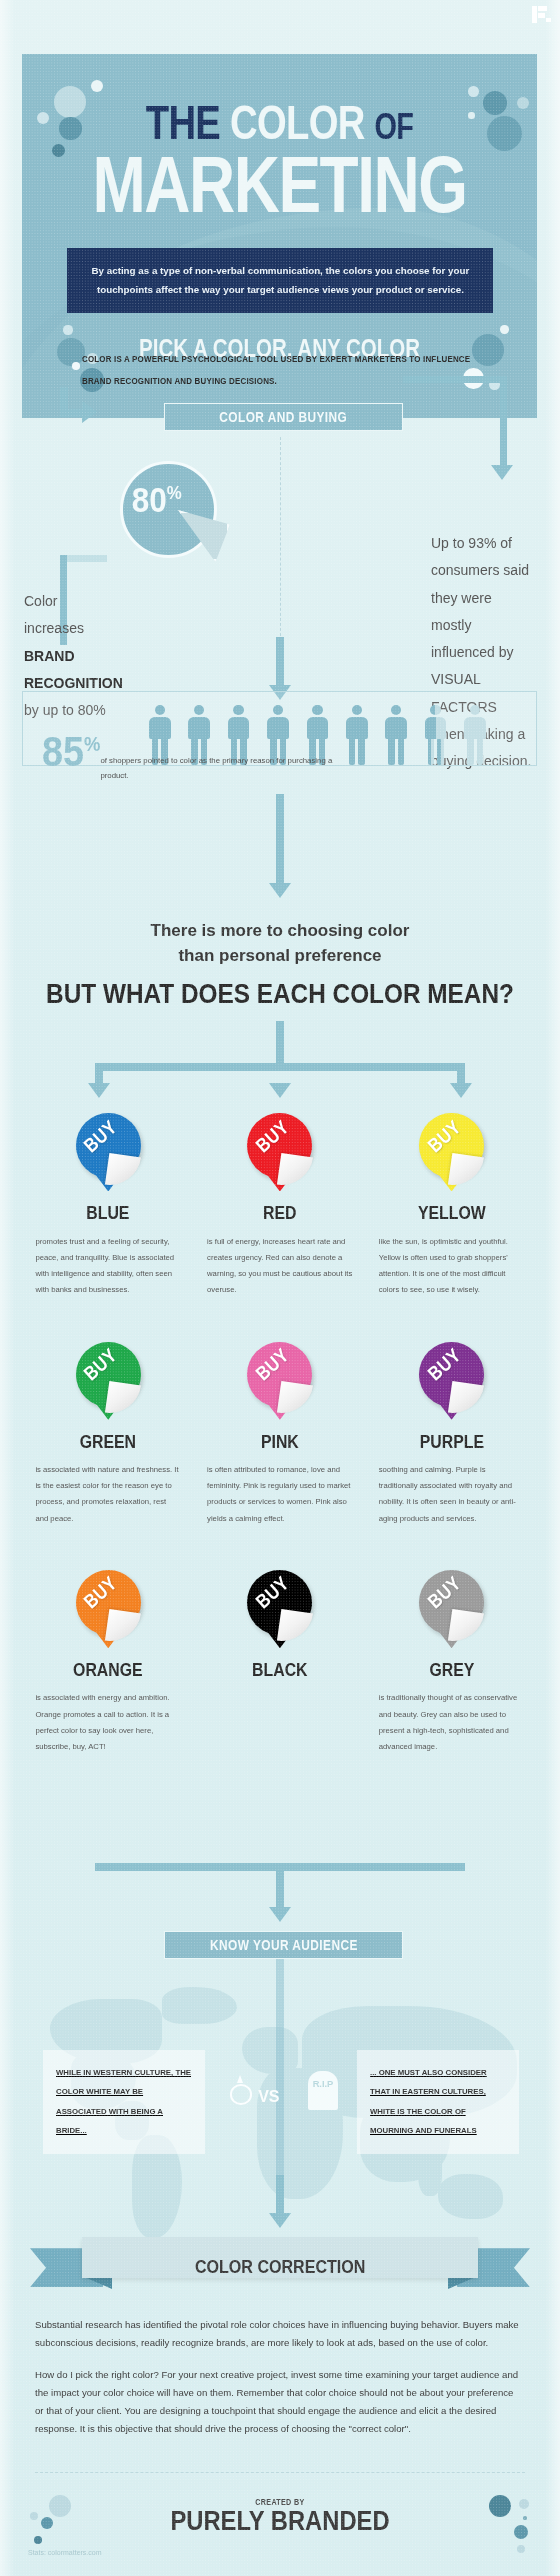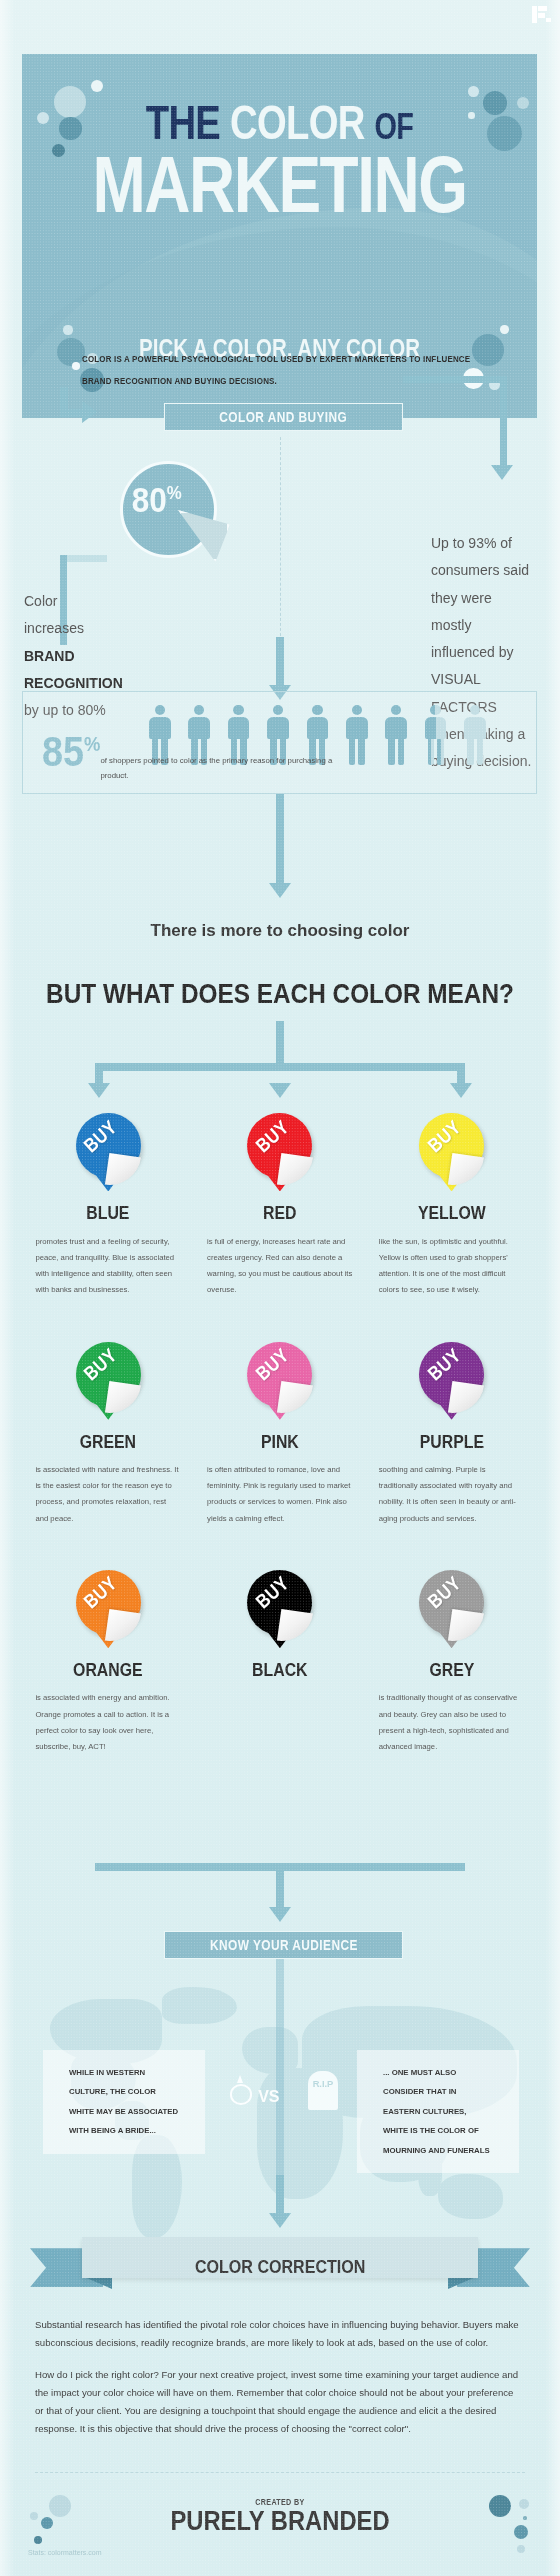--- a/index.html
+++ b/index.html
@@ -127,21 +127,21 @@
     transform:scaleX(.9);
   }
   .pct sup{font-size:18.7px;vertical-align:super;}
   .side-note{
     position:absolute;font-size:14px;color:#555;line-height:1.95;
   }
   .dash-div{position:absolute;border-left:0.9px dashed #b8d6dd;}
 
   
   .box85{
-    position:absolute;left:22.4px;top:691px;width:515px;height:103px;
+    position:absolute;left:22.4px;top:691px;width:515px;height:75px;
     border:0.9px solid #b9d9e0;background:rgba(255,255,255,.10);
   }
   .p85{
     position:absolute;left:18.7px;top:41px;
     font-family:"Liberation Sans Narrow","Liberation Sans",sans-serif;
     font-weight:bold;font-size:42px;color:#93c3d0;line-height:.9;
     transform:scaleX(.9);transform-origin:left;
   }
   .p85 sup{font-size:20.5px;vertical-align:super;}
   .p85-txt{
@@ -207,21 +207,22 @@
   .stem{position:absolute;width:9.3px;background:#cfe7ea;z-index:-1;}
 
   
   .map{
     position:absolute;left:22.4px;top:1978px;width:515px;height:280px;
     opacity:.55;
   }
   .land{position:absolute;background:#b6d8de;}
   .callout{
     position:absolute;background:rgba(255,255,255,.55);
-    padding:13px 26px;
+    padding:13px 13px;
+    text-decoration:underline;
   }
   .callout p{
     font-family:"Liberation Sans Narrow","Liberation Sans",sans-serif;
     font-weight:bold;font-size:7.8px;color:#343434;line-height:2.5;
   }
   .vs{
     position:absolute;left:0;right:0;top:2091px;text-align:center;
     font-family:"Liberation Sans Narrow","Liberation Sans",sans-serif;
     font-weight:bold;font-size:16px;color:#fafdfd;
   }
@@ -316,20 +317,23 @@
 
     <div class="hero-title">
       <div class="t-line1">
         <span class="t-the">THE</span>
         <span class="t-color">COLOR</span>
         <span class="t-of">OF</span>
       </div>
       <div class="t-line2">MARKETING</div>
     </div>
 
+    <div class="navy-box">
+      <p>By acting as a type of non-verbal communication, the colors you choose for your touchpoints affect the way your target audience views your product or service.</p>
+    </div>
 
     <div class="pick">PICK A COLOR, ANY COLOR</div>
   </div>
 
   <div class="arrow-shaft" style="left:60px;top:387px;width:7.5px;height:30px;"></div>
   <div class="arrow-shaft" style="left:60px;top:409px;width:24px;height:7.5px;"></div>
   <div class="arrow-head-r" style="left:82px;top:401px;"></div>
 
   <div class="intro">
     <div>COLOR IS A POWERFUL PSYCHOLOGICAL TOOL USED BY EXPERT MARKETERS TO INFLUENCE</div>
@@ -428,20 +432,21 @@
       <span>85</span><sup>%</sup>
     </div>
     <div class="p85-txt">of shoppers pointed to color as the primary reason for purchasing a product.</div>
   </div>
 
   <div class="arrow-shaft" style="left:276px;top:794px;width:7.5px;height:93px;"></div>
   <div class="arrow-head-d" style="left:269px;top:883px;"></div>
 
   <div class="q1">
     <div>There is more to choosing color</div>
+    <div>than personal preference</div>
   </div>
   <div class="q2">BUT WHAT DOES EACH COLOR MEAN?</div>
 
   <div class="arrow-shaft" style="left:276px;top:1021px;width:7.5px;height:45px;"></div>
   <div class="arrow-shaft" style="left:95px;top:1063px;width:370px;height:7.5px;"></div>
   <div class="arrow-shaft" style="left:95px;top:1063px;width:7.5px;height:22.4px;"></div>
   <div class="arrow-shaft" style="left:457px;top:1063px;width:7.5px;height:22.4px;"></div>
   <div class="arrow-head-d" style="left:88px;top:1083px;"></div>
   <div class="arrow-head-d" style="left:269px;top:1083px;"></div>
   <div class="arrow-head-d" style="left:450px;top:1083px;"></div>

